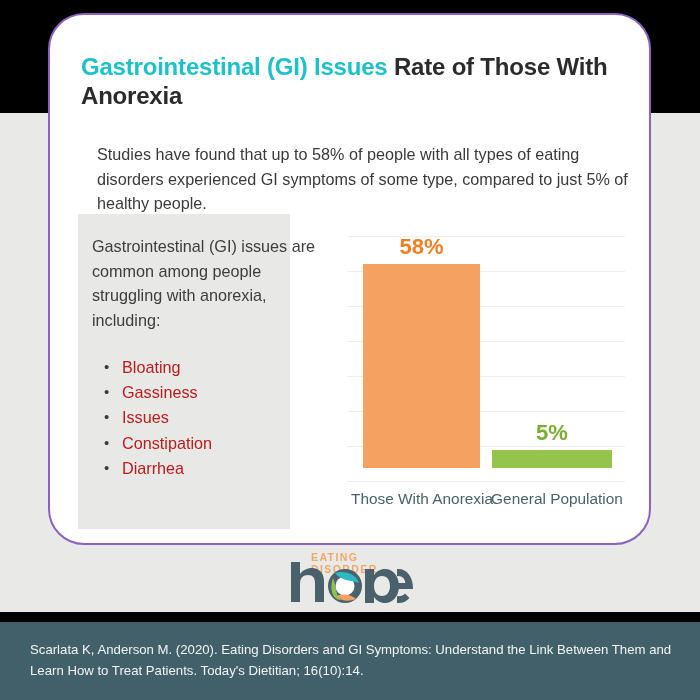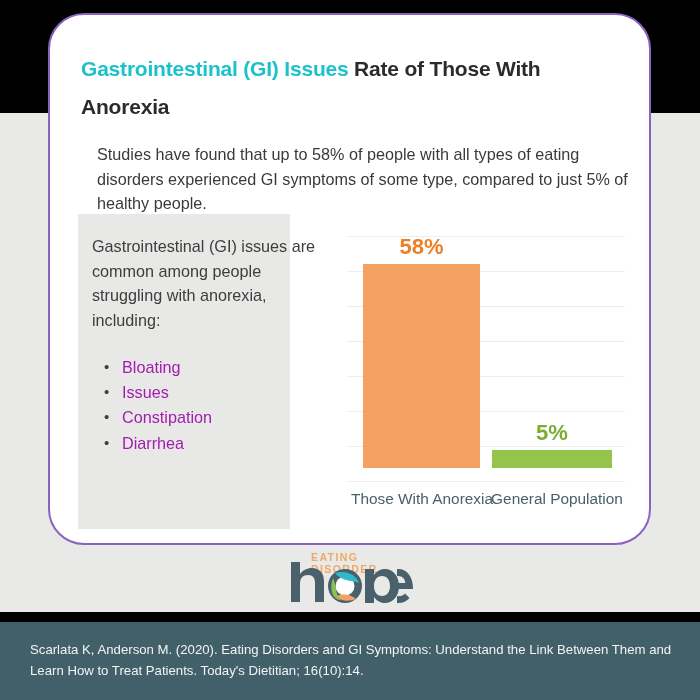--- a/index.html
+++ b/index.html
@@ -21,21 +21,21 @@
     background:#ffffff;
     border:2px solid #8a62c0;
     border-radius:36px;
     box-sizing:border-box;
     overflow:hidden;
   }
 
   
   #headline{
     position:absolute;left:31px;top:21px;width:545px;
-    font-size:21px;line-height:38px;font-weight:bold;
+    font-size:24px;line-height:29px;font-weight:bold;
     color:#2b2b2b;letter-spacing:-0.2px;
   }
   #headline .accent{color:#1cc1ca;}
 
   
   #intro{
     position:absolute;left:31px;top:111px;width:540px;
     font-size:16.2px;line-height:24.5px;color:#3a3a3a;margin-left:16px;
   }
 
@@ -46,21 +46,21 @@
   }
   #panel-text{
     position:absolute;left:14px;top:20px;width:238px;
     font-size:16.2px;line-height:24.5px;color:#3d3d3d;
   }
   #panel-list{
     position:absolute;left:22px;top:141px;width:230px;
     margin:0;padding:0;list-style:none;
   }
   #panel-list li{
-    font-size:16.2px;line-height:25.2px;color:#a21caf;
+    font-size:16.2px;line-height:25.2px;color:#b91c1c;
     position:relative;padding-left:22px;
   }
   #panel-list li:before{
     content:"\2022";position:absolute;left:4px;top:-1px;
     font-size:15px;color:#3d3d3d;
   }
 
   
   #chart{
     position:absolute;left:297px;top:199px;width:282px;height:315px;
@@ -117,20 +117,21 @@
 <div id="card">
 
   <h1 id="headline"><span class="accent">Gastrointestinal (GI) Issues</span><span> Rate of Those With Anorexia</span></h1>
 
   <p id="intro">Studies have found that up to 58% of people with all types of eating disorders experienced GI symptoms of some type, compared to just 5% of healthy people.</p>
 
   <div id="panel">
     <div id="panel-text">Gastrointestinal (GI) issues are common among people struggling with anorexia, including:</div>
     <ul id="panel-list">
       <li>Bloating</li>
+      <li>Gassiness</li>
       <li>Issues</li>
       <li>Constipation</li>
       <li>Diarrhea</li>
     </ul>
   </div>
 
   <div id="chart">
     <div id="plot">
       <div class="gridline" style="top:0px;"></div>
       <div class="gridline" style="top:35px;"></div>

